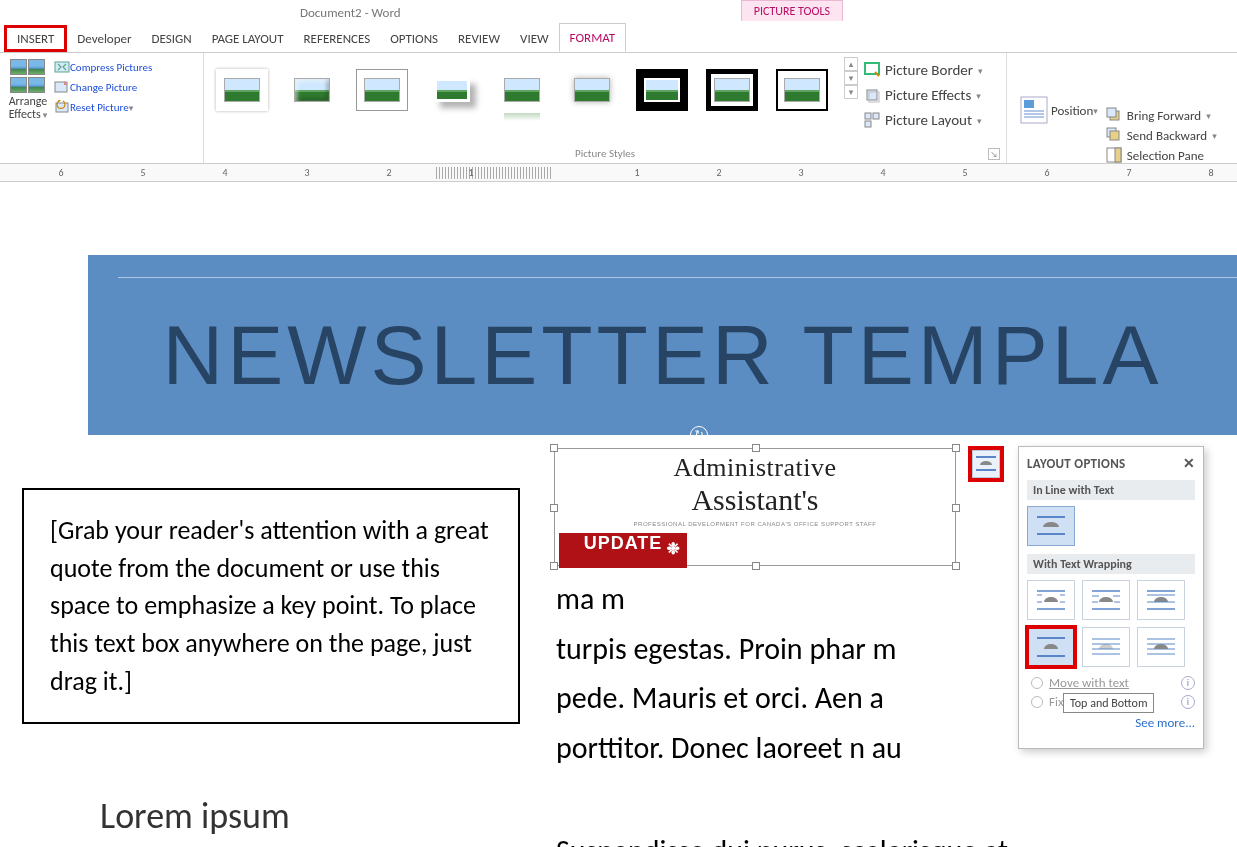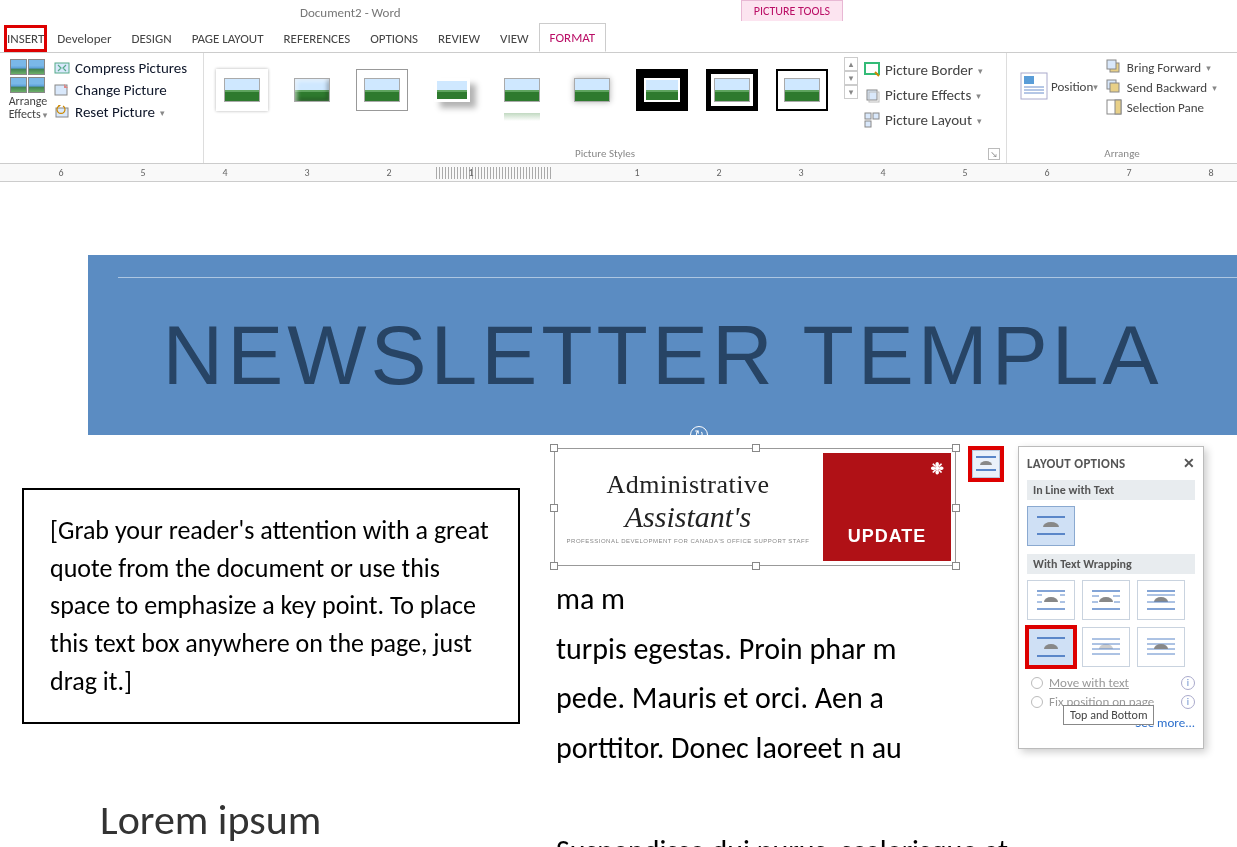--- a/index.html
+++ b/index.html
@@ -55,21 +55,21 @@
   }
   .ribbon-tabs .tab.format {
     color: #ba0e66;
     border: 1px solid #ccc;
     border-bottom: 1px solid #fff;
     background: #fff;
     margin-top: -1px;
   }
   .ribbon-tabs .tab.insert-highlight {
     border: 3px solid #d00;
-    padding: 3px 0;
+    padding: 3px 10px;
   }
 
   
   .ribbon {
     height: 112px;
     border-top: 1px solid #ccc;
     border-bottom: 1px solid #ccc;
     display: flex;
     background: #fff;
   }
@@ -127,23 +127,22 @@
   }
   .adjust-list {
     display: flex;
     flex-direction: column;
     gap: 4px;
     padding-top: 2px;
   }
   .adjust-list .item {
     display: flex;
     align-items: center;
-    gap: 5px;
-    color: #0f172a;
-    font-size: 15px;
+    color: #1d4ed8;
+    font-size: 11px;
     cursor: pointer;
   }
   .adjust-list .icon {
     width: 16px;
     height: 16px;
     display: inline-flex;
     align-items: center;
     justify-content: center;
   }
 
@@ -232,20 +231,21 @@
     height: 34px;
     display: flex;
     align-items: center;
     justify-content: center;
   }
   .arrange-list {
     display: flex;
     flex-direction: column;
     gap: 4px;
     padding-top: 2px;
+    margin-top: 48px;
   }
   .arrange-list .item {
     display:flex;
     align-items:center;
     gap:5px;
     color:#444;
     font-size:13px;
     cursor:pointer;
   }
   .arrange-list .icon { width:16px; height:16px; }
@@ -354,32 +354,33 @@
     border: 1px solid #888;
     background: #fff;
   }
   .aau-logo {
     width: 100%;
     height: 100%;
     display: flex;
     padding: 4px;
     gap: 6px;
     background: #fff;
+    flex-direction: column;
   }
   .aau-text {
     flex: 1;
     display: flex;
     flex-direction: column;
     align-items: center;
     justify-content: center;
     font-family: Georgia, serif;
     color: #222;
   }
   .aau-line1 { font-size: 26px; letter-spacing: 0.5px; }
-  .aau-line2 { font-size: 30px; font-style: italic; }
+  .aau-line2 { font-size: 30px; }
   .aau-sub { font-size: 6px; letter-spacing: 0.5px; color: #888; margin-top: 4px; font-family: Arial, sans-serif;}
   .aau-update {
     width: 128px;
     background: #b01116;
     display: flex;
     align-items: flex-end;
     justify-content: center;
     color: #fff;
     font-family: Arial, sans-serif;
     font-weight: bold;
@@ -405,21 +406,21 @@
     font-size: 30px;
     color: #000;
     line-height: 1.65;
     white-space: pre-line;
   }
   .heading-left {
     position: absolute;
     top: 594px;
     left: 100px;
     font-family: Calibri, sans-serif;
-    font-size: 42px;
+    font-size: 36px;
     font-weight: 300;
     color: #333;
   }
   .body-bottom {
     position:absolute;
     top: 632px;
     left: 556px;
     font-family: Calibri, sans-serif;
     font-size: 30px;
     color:#000;
@@ -863,21 +864,21 @@
       <div class="wrap-opt">
         <svg width="34" height="26">
             <line x1="3" y1="5" x2="31" y2="5" stroke="#5a86c8"></line>
             <line x1="3" y1="10" x2="31" y2="10" stroke="#5a86c8"></line>
             <line x1="3" y1="15" x2="31" y2="15" stroke="#5a86c8"></line>
             <line x1="3" y1="20" x2="31" y2="20" stroke="#5a86c8"></line>
             <path d="M10 15 A7 5 0 0 1 24 15" fill="#888"></path>
           </svg>
       </div>
     </div>
-    <div class="tooltip" style="top:258px;left:44px">Top and Bottom</div>
+    <div class="tooltip" style="top:246px;left:44px">Top and Bottom</div>
     <div class="radio-row">
       <span class="radio"></span>
       <span style="text-decoration:underline">Move with text</span>
       <span class="info">i</span>
     </div>
     <div class="radio-row">
       <span class="radio"></span>
       <span>Fix position on page</span>
       <span class="info">i</span>
     </div>

